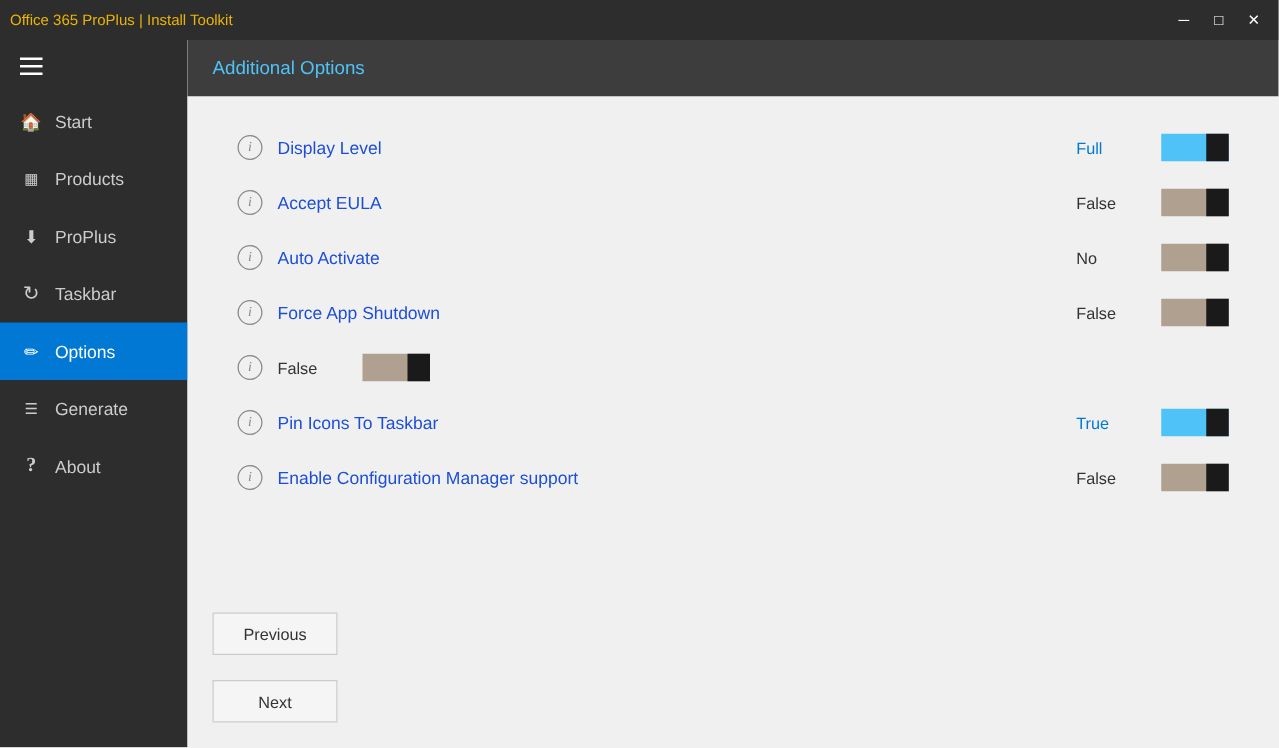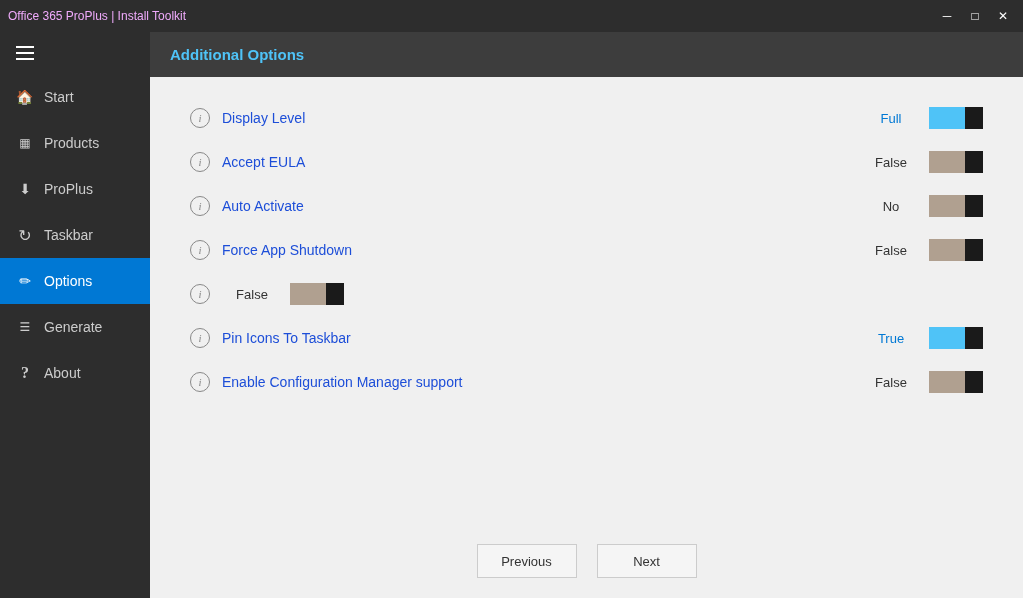--- a/index.html
+++ b/index.html
@@ -9,21 +9,21 @@
     .titlebar {
       height: 32px;
       background: #2d2d2d;
       display: flex;
       align-items: center;
       justify-content: space-between;
       padding: 0 8px;
       flex-shrink: 0;
     }
     .titlebar-title {
-      color: #f0abfc;
+      color: #eab308;
       font-size: 12px;
     }
     .titlebar-controls {
       display: flex;
       gap: 4px;
     }
     .titlebar-btn {
       width: 24px;
       height: 20px;
       background: transparent;
@@ -98,21 +98,21 @@
       flex-direction: column;
       background: #f0f0f0;
     }
 
     
     .content-header {
       background: #3d3d3d;
       padding: 14px 20px;
       color: #4fc3f7;
       font-size: 15px;
-      font-weight: 700;
+      font-weight: 400;
     }
 
     
     .content-area {
       flex: 1;
       padding: 30px 40px;
       overflow-y: auto;
     }
 
     
@@ -136,21 +136,21 @@
       margin-right: 12px;
       flex-shrink: 0;
     }
     .option-label {
       flex: 1;
       color: #1d4ed8;
       font-size: 14px;
     }
     .option-value {
       min-width: 60px;
-      text-align: center;
+      text-align: left;
       color: #333;
       font-size: 13px;
       margin-right: 8px;
     }
     .option-value.blue { color: #0078d4; }
 
     
     .toggle {
       width: 54px;
       height: 22px;
@@ -182,20 +182,21 @@
     .toggle-thumb.on {
       right: 0;
     }
 
     
     .footer {
       display: flex;
       justify-content: center;
       gap: 20px;
       padding: 20px;
+      flex-direction: column;
     }
     .footer-btn {
       width: 100px;
       height: 34px;
       border: 1px solid #ccc;
       background: #f5f5f5;
       color: #333;
       font-size: 13px;
       cursor: pointer;
       display: flex;

